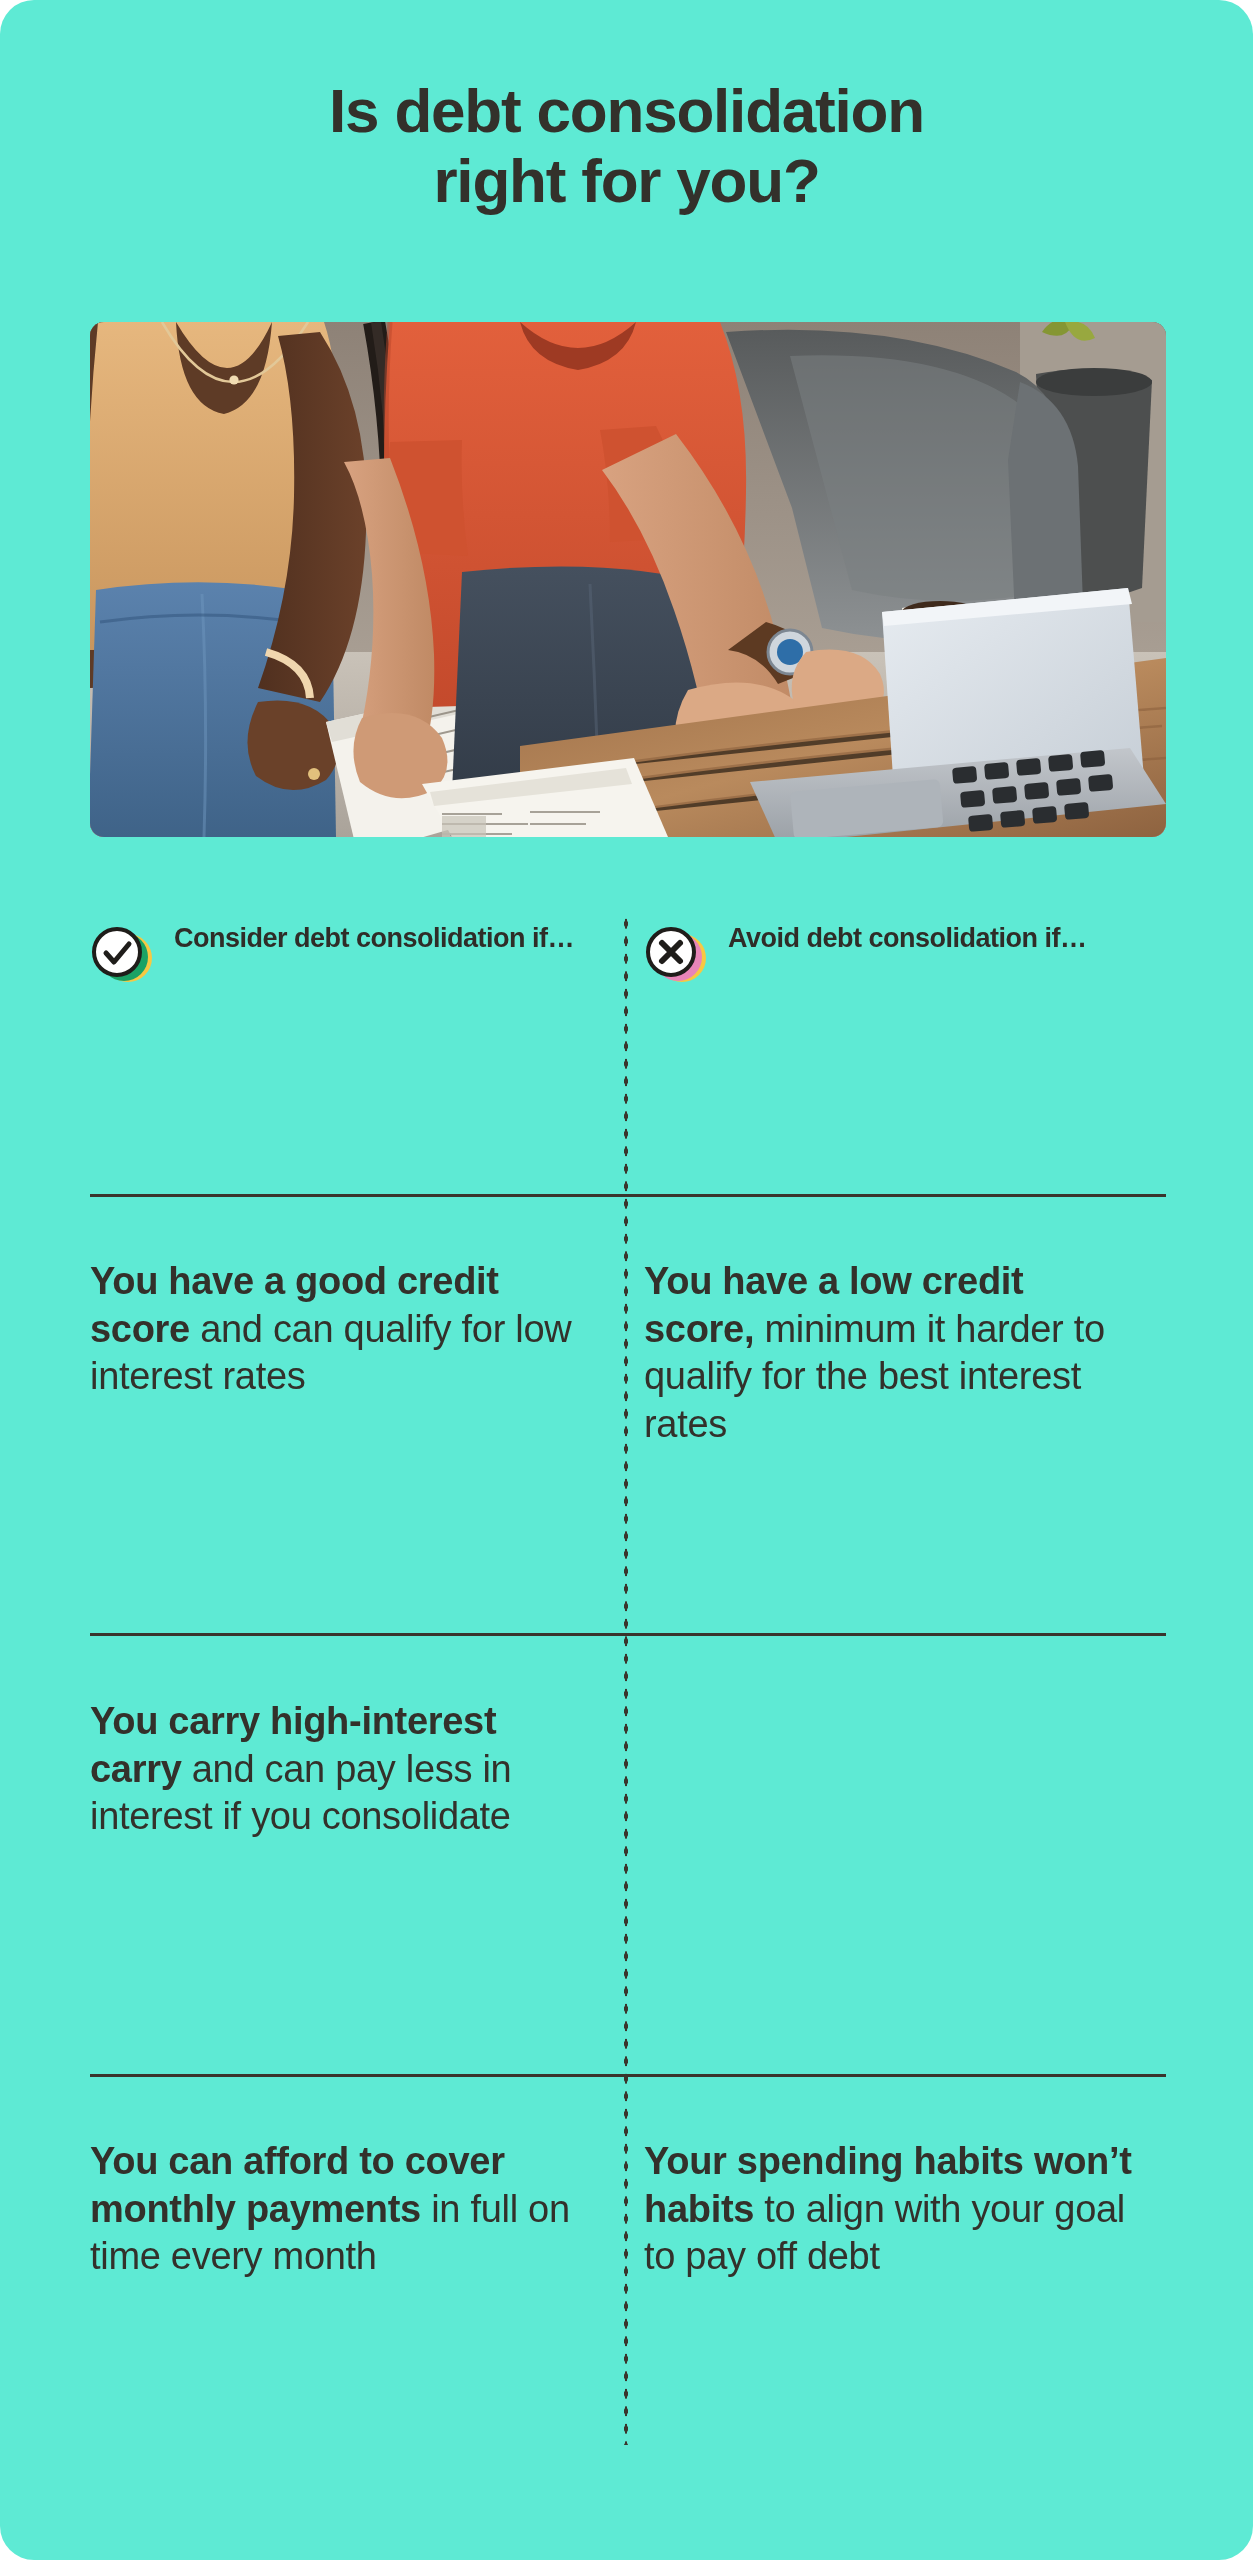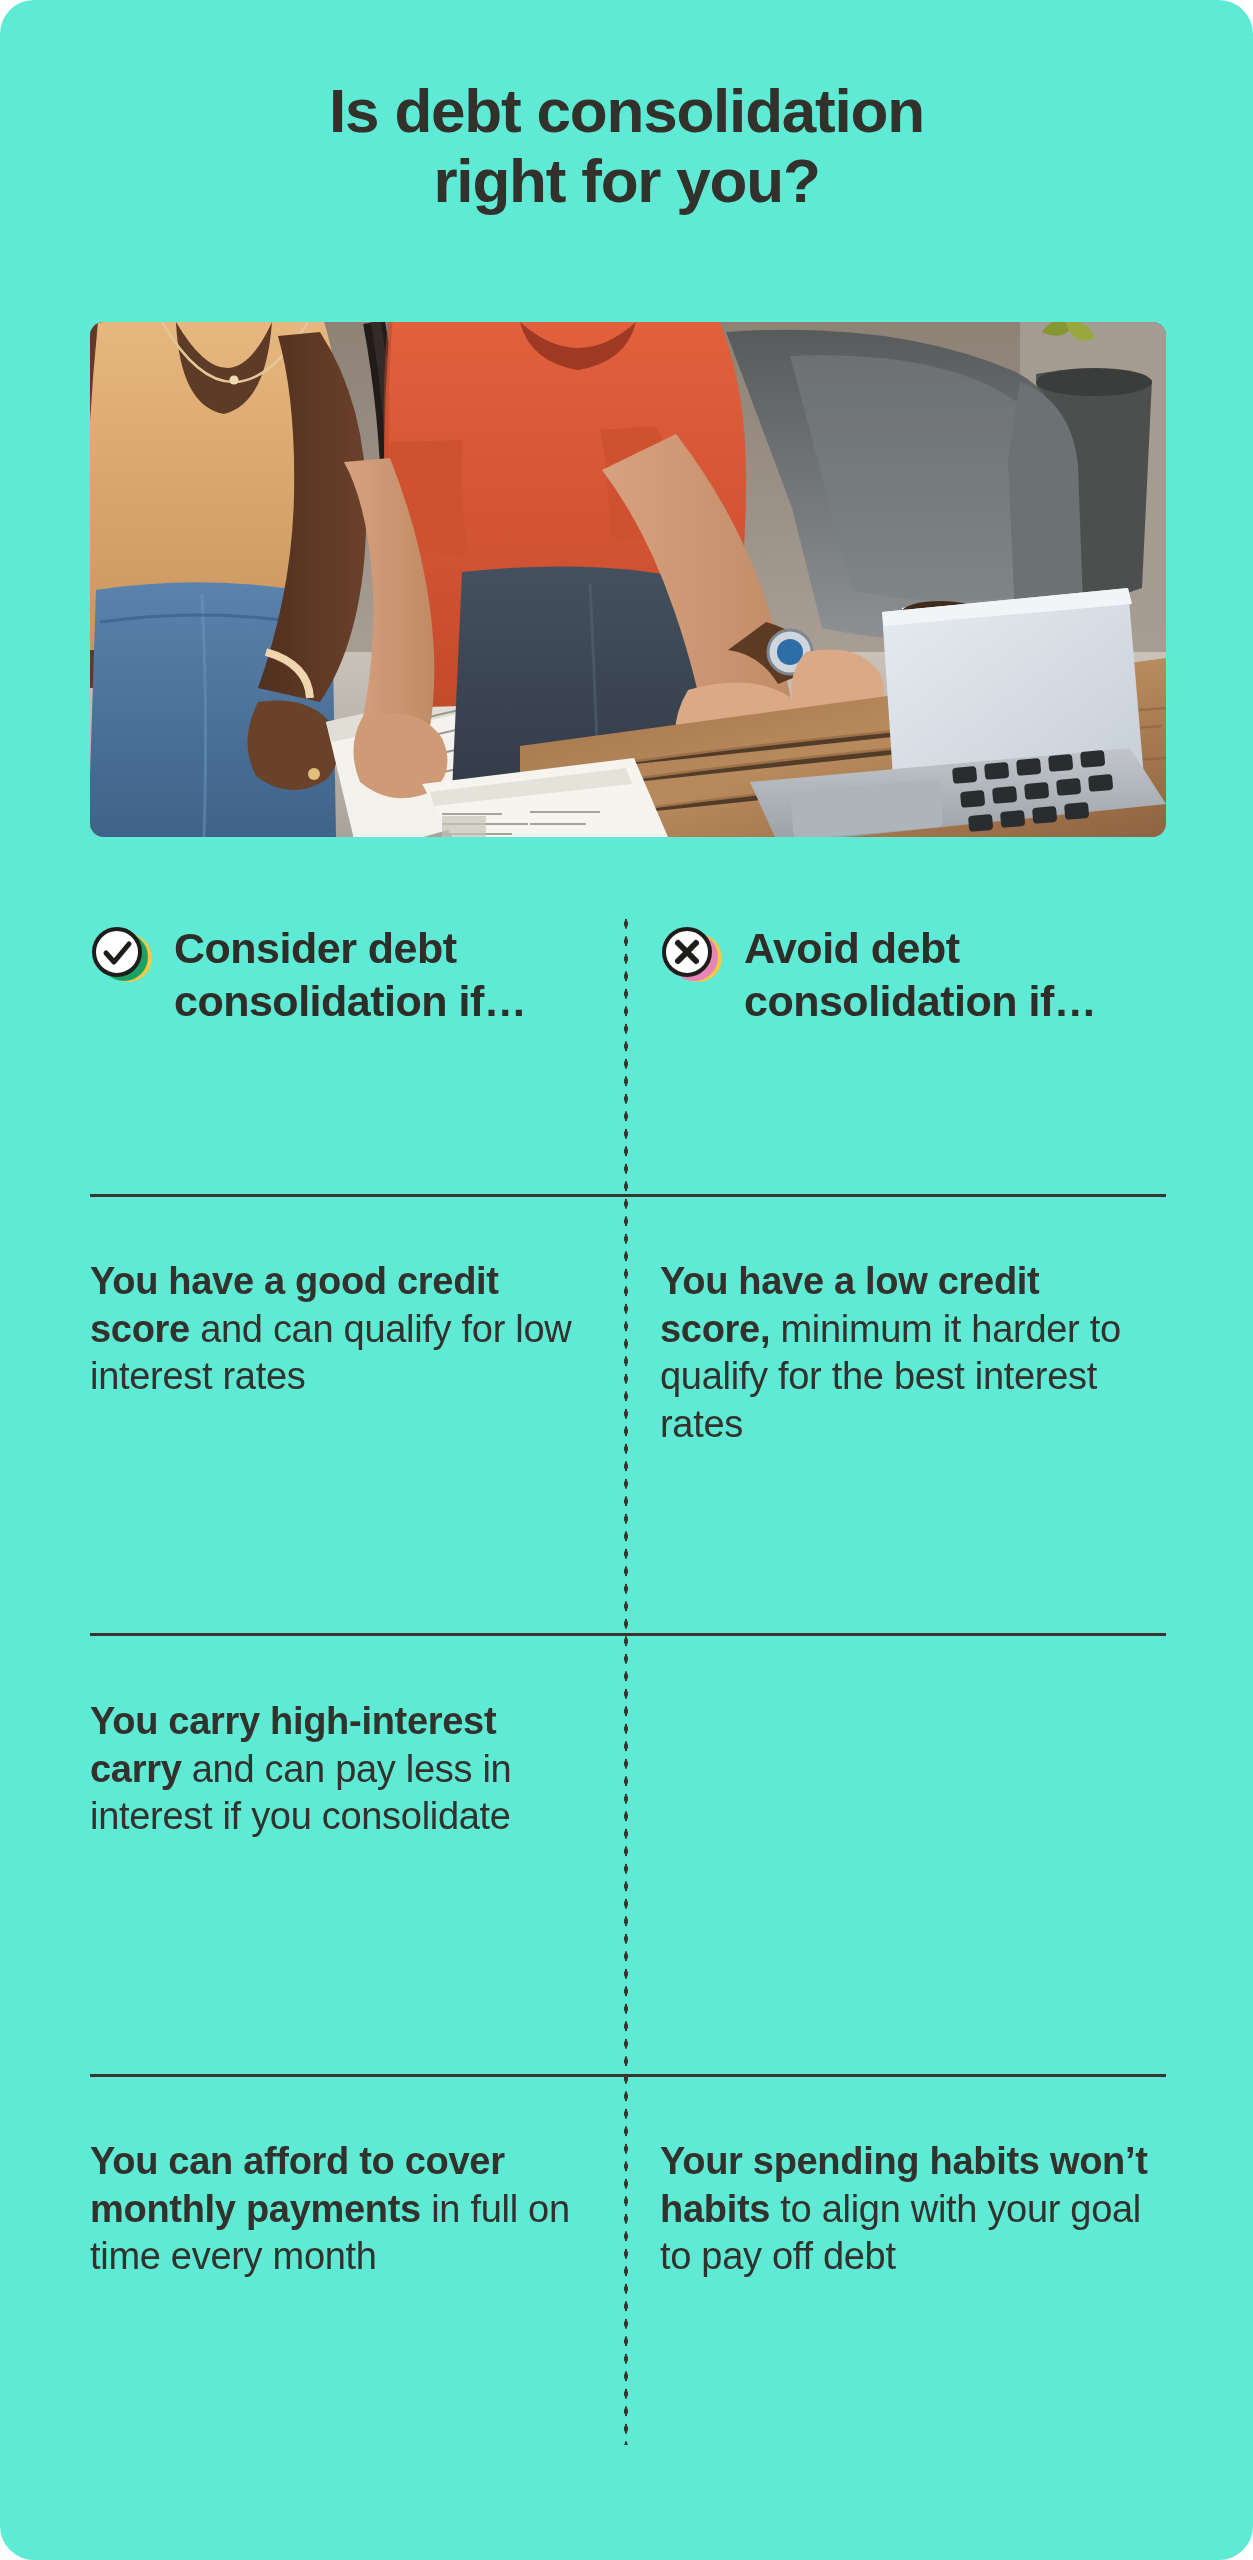--- a/index.html
+++ b/index.html
@@ -48,27 +48,27 @@
   }
   .hrule {
     position:absolute; left:90px; width:1076px; height:3px;
     background:#3a352c;
   }
   #rule1 { top:1194px; }
   #rule2 { top:1633px; }
   #rule3 { top:2074px; }
 
   .col-l { position:absolute; left:90px;  width:490px; }
-  .col-r { position:absolute; left:660px; width:498px; }
+  .col-r { position:absolute; left:644px; width:498px; }
 
   
   .hdr { top:922px; display:flex; align-items:flex-start; gap:20px; }
   .hdr .icon { flex:0 0 auto; margin-top:2px; }
   .hdr .htxt {
-    font-size:43px; font-weight:bold; line-height:1.24;
+    font-size:27px; font-weight:bold; line-height:1.24;
     letter-spacing:-0.5px; color:#2f2d28;
   }
 
   
   .cell {
     font-size:38px; line-height:1.25; letter-spacing:-0.3px;
     color:#33312b; font-weight:normal;
   }
   .cell b { font-weight:bold; }
   .r1 { top:1258px; }

